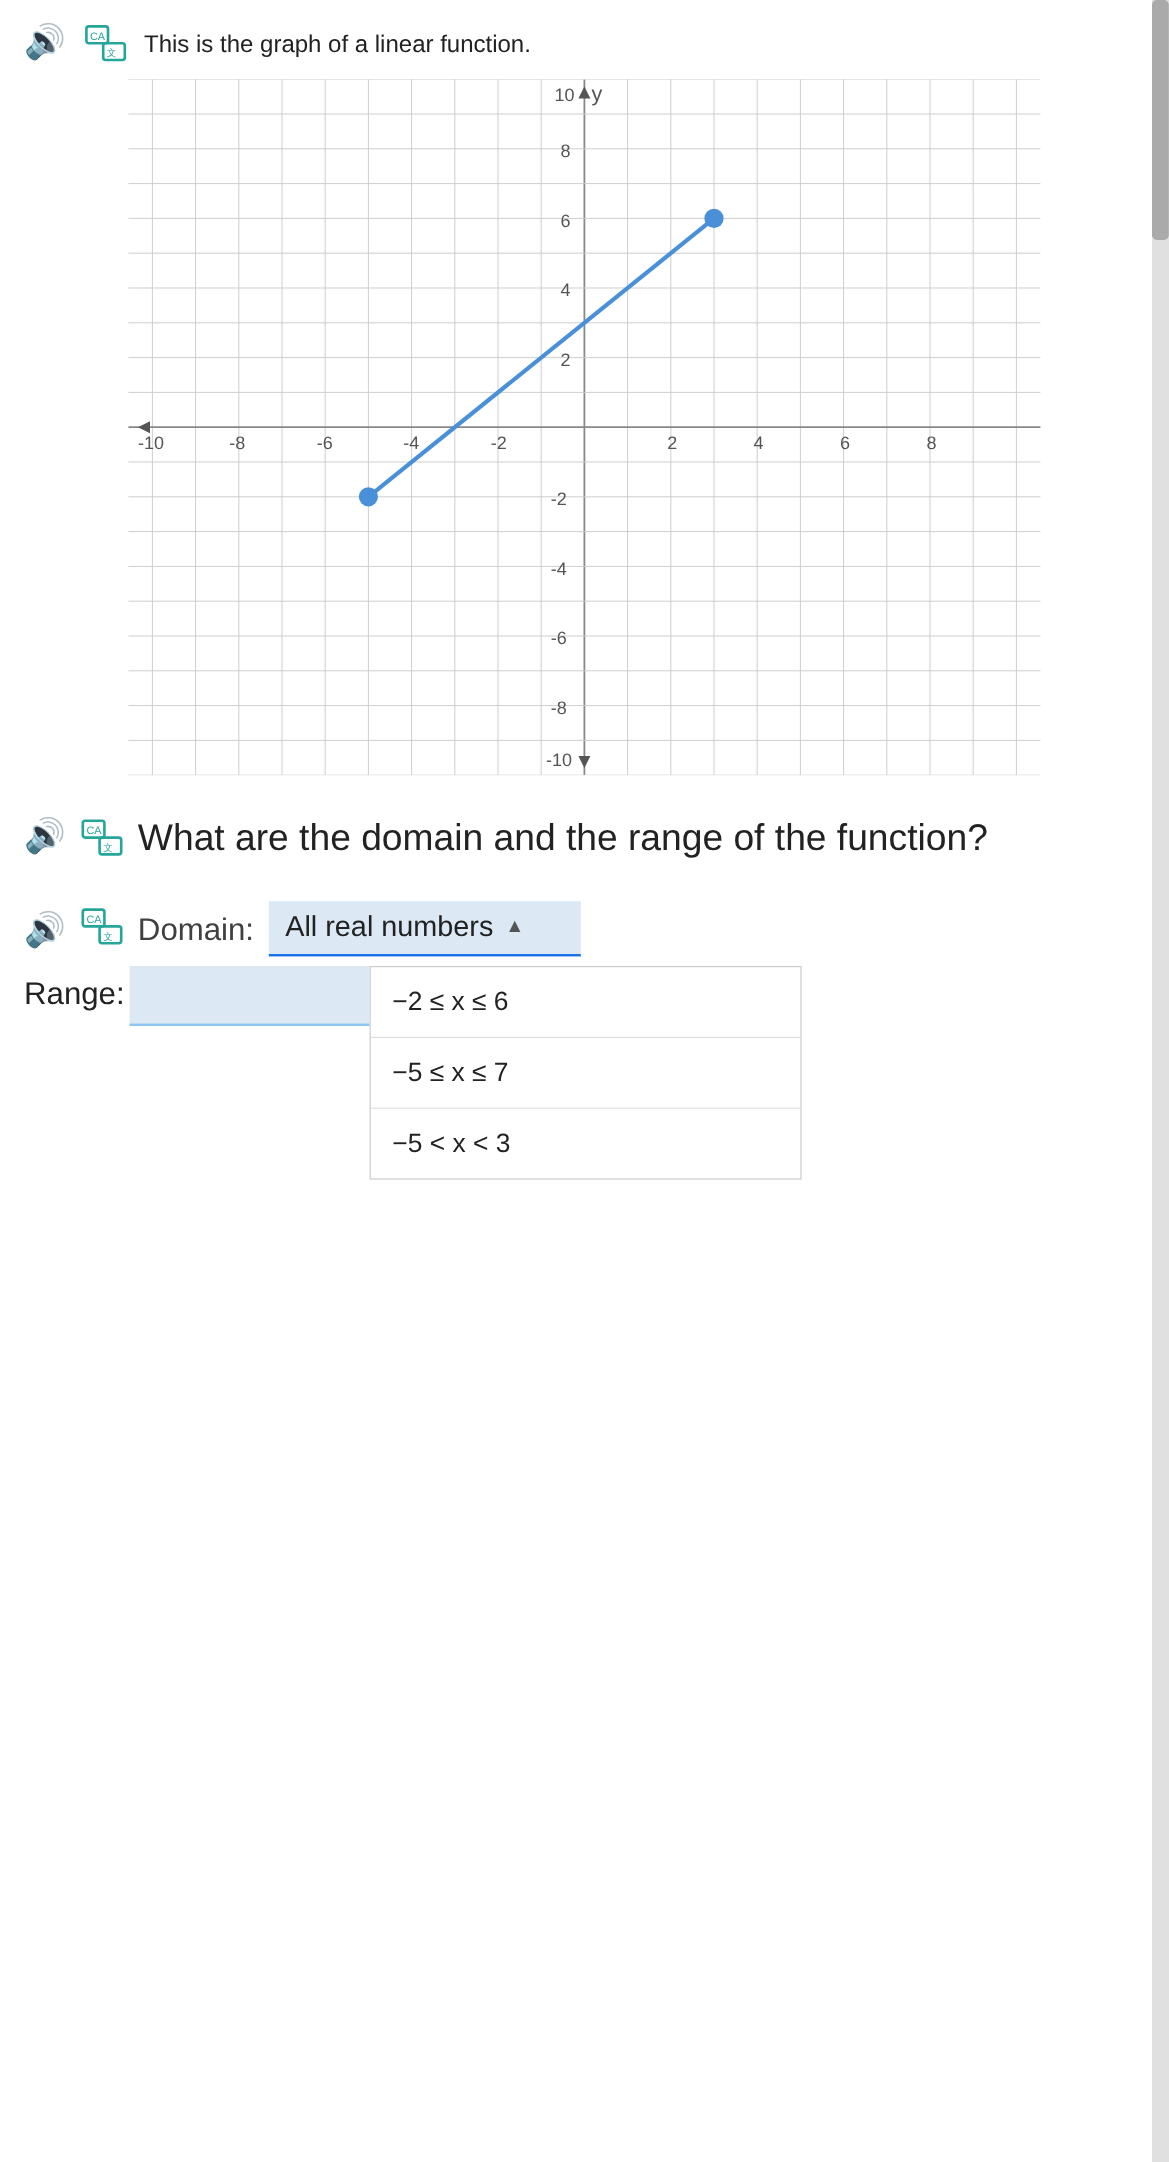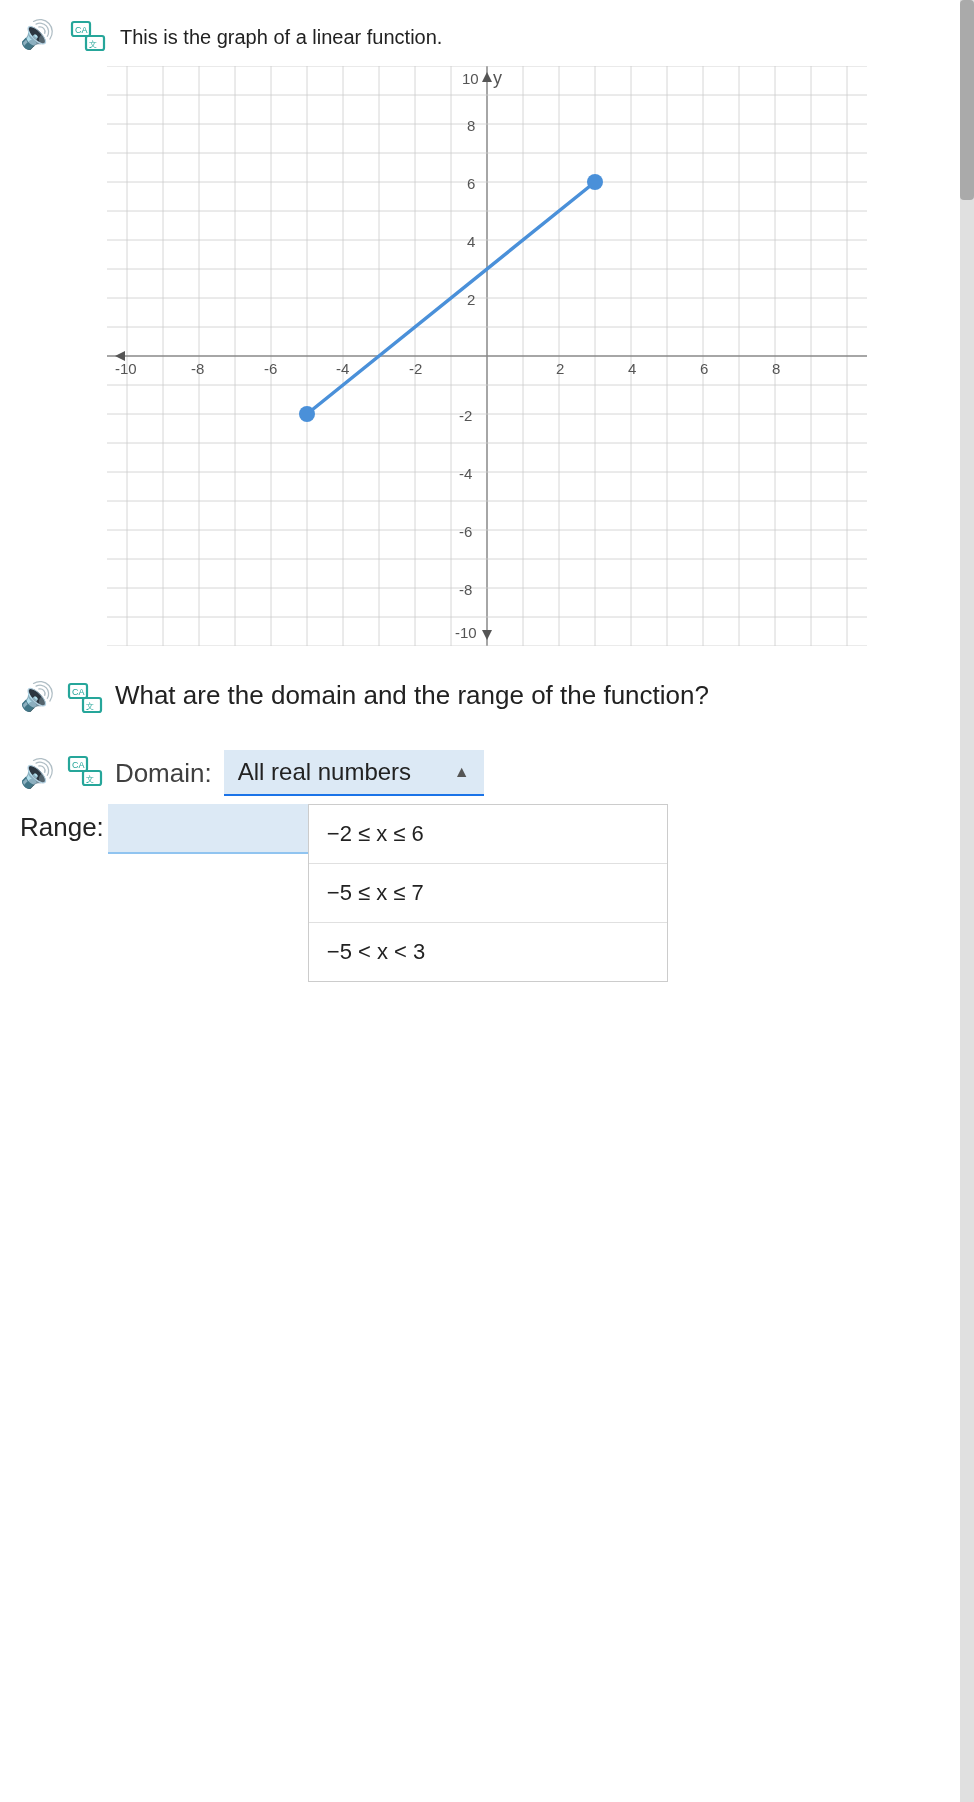--- a/index.html
+++ b/index.html
@@ -53,21 +53,21 @@
     
     .question-section {
       display: flex;
       align-items: flex-start;
       flex-wrap: wrap;
       padding: 10px 20px 20px 20px;
       gap: 12px;
     }
 
     .question-text {
-      font-size: 26px;
+      font-size: 31px;
       color: #222;
       font-weight: normal;
       flex: 1;
       min-width: 200px;
     }
 
     
     .answer-section {
       padding: 10px 20px 20px 20px;
     }
@@ -82,22 +82,21 @@
     .domain-dropdown {
       display: flex;
       align-items: center;
       background: #dce9f5;
       border-bottom: 2.5px solid #1a73e8;
       padding: 8px 14px;
       font-size: 24px;
       color: #222;
       cursor: pointer;
       min-width: 260px;
-      justify-content: space-between;
-      gap: 24px;
+      justify-content: flex-start;
     }
 
     .domain-dropdown .arrow-up {
       font-size: 16px;
       color: #555;
       margin-left: 10px;
     }
 
     .range-row {
       display: flex;

